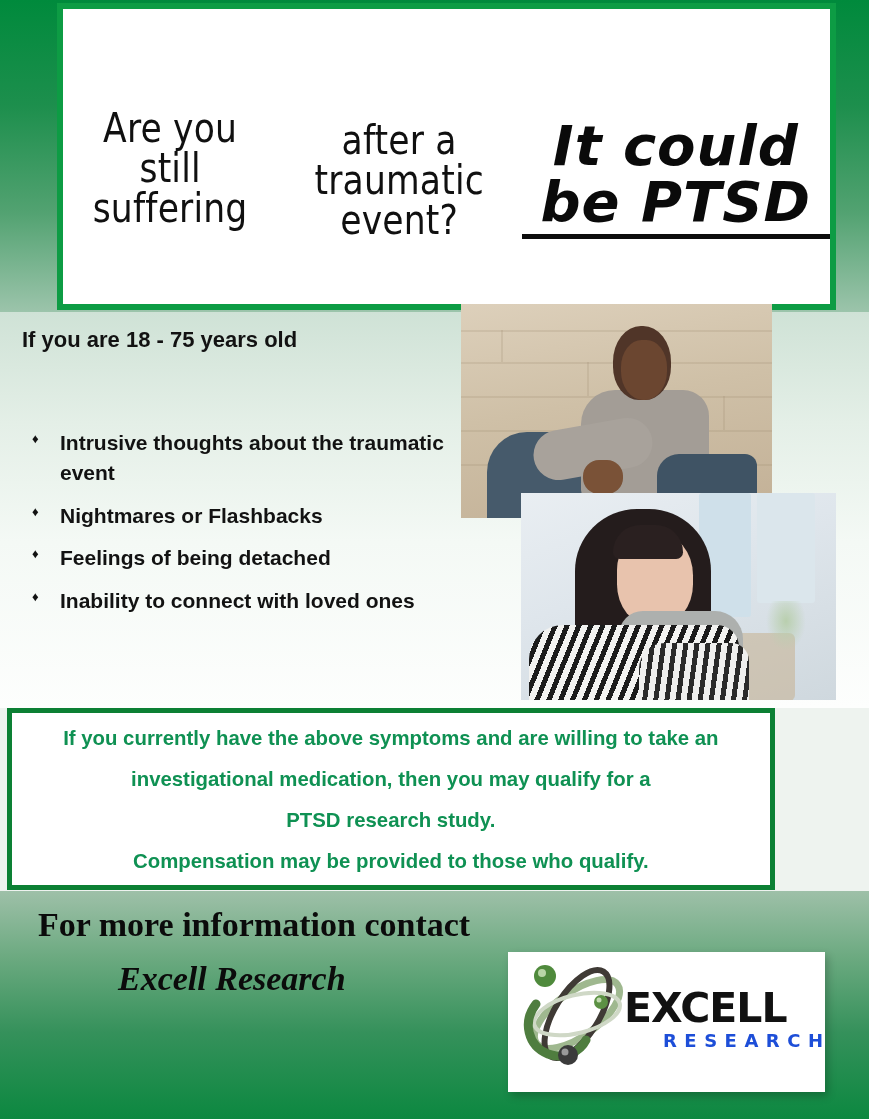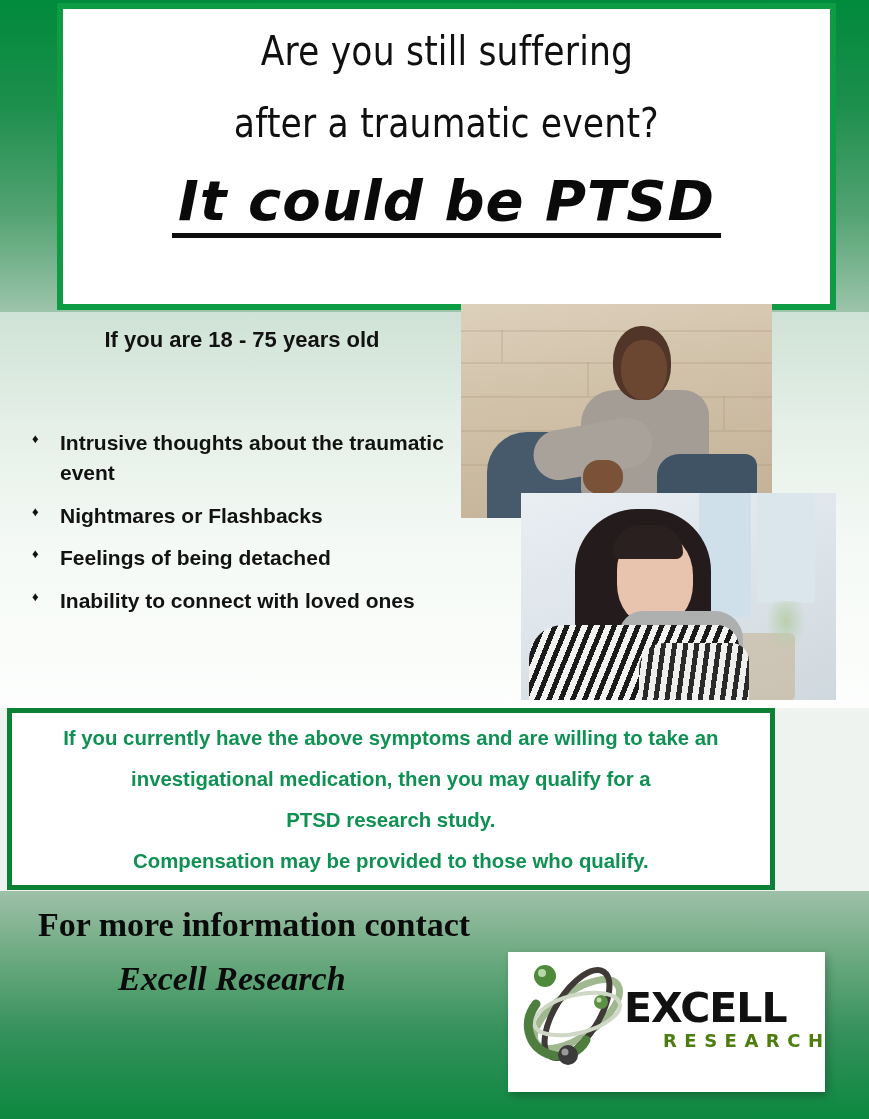--- a/index.html
+++ b/index.html
@@ -48,21 +48,21 @@
 
   
   .header-panel {
     position: absolute;
     left: 57px; top: 3px;
     width: 779px; height: 307px;
     box-sizing: border-box;
     border: 6px solid #0d9c44;
     background: #ffffff;
     display: flex;
-    flex-direction: column;
+    flex-direction: row;
     align-items: center;
     justify-content: flex-start;
     padding-top: 14px;
   }
   .headline {
     font-family: "DejaVu Sans", sans-serif;
     font-size: 40px;
     line-height: 1.0;
     color: #101010;
     text-align: center;
@@ -89,21 +89,20 @@
 
   
   .criteria {
     position: absolute;
     left: 22px; top: 321px;
     width: 440px;
     color: #121212;
     font-size: 22px;
     font-weight: bold;
     line-height: 1.72;
-    text-align: center;
   }
   .criteria-line { white-space: nowrap; }
 
   .symptom-list {
     position: absolute;
     left: 26px; top: 428px;
     width: 470px;
     margin: 0;
     padding: 0;
     list-style: none;
@@ -340,21 +339,21 @@
     color: #111111;
     line-height: 1;
   }
   .logo-sub {
     position: absolute;
     left: 155px; top: 80px;
     font-family: "DejaVu Sans", sans-serif;
     font-weight: bold;
     font-size: 18px;
     letter-spacing: 7.5px;
-    color: #4d7c0f;
+    color: #1d4ed8;
     line-height: 1;
   }
 </style>
 </head>
 <body>
 
 <div id="poster">
 
   <div class="bg-top"></div>
   <div class="bg-mid"></div>

